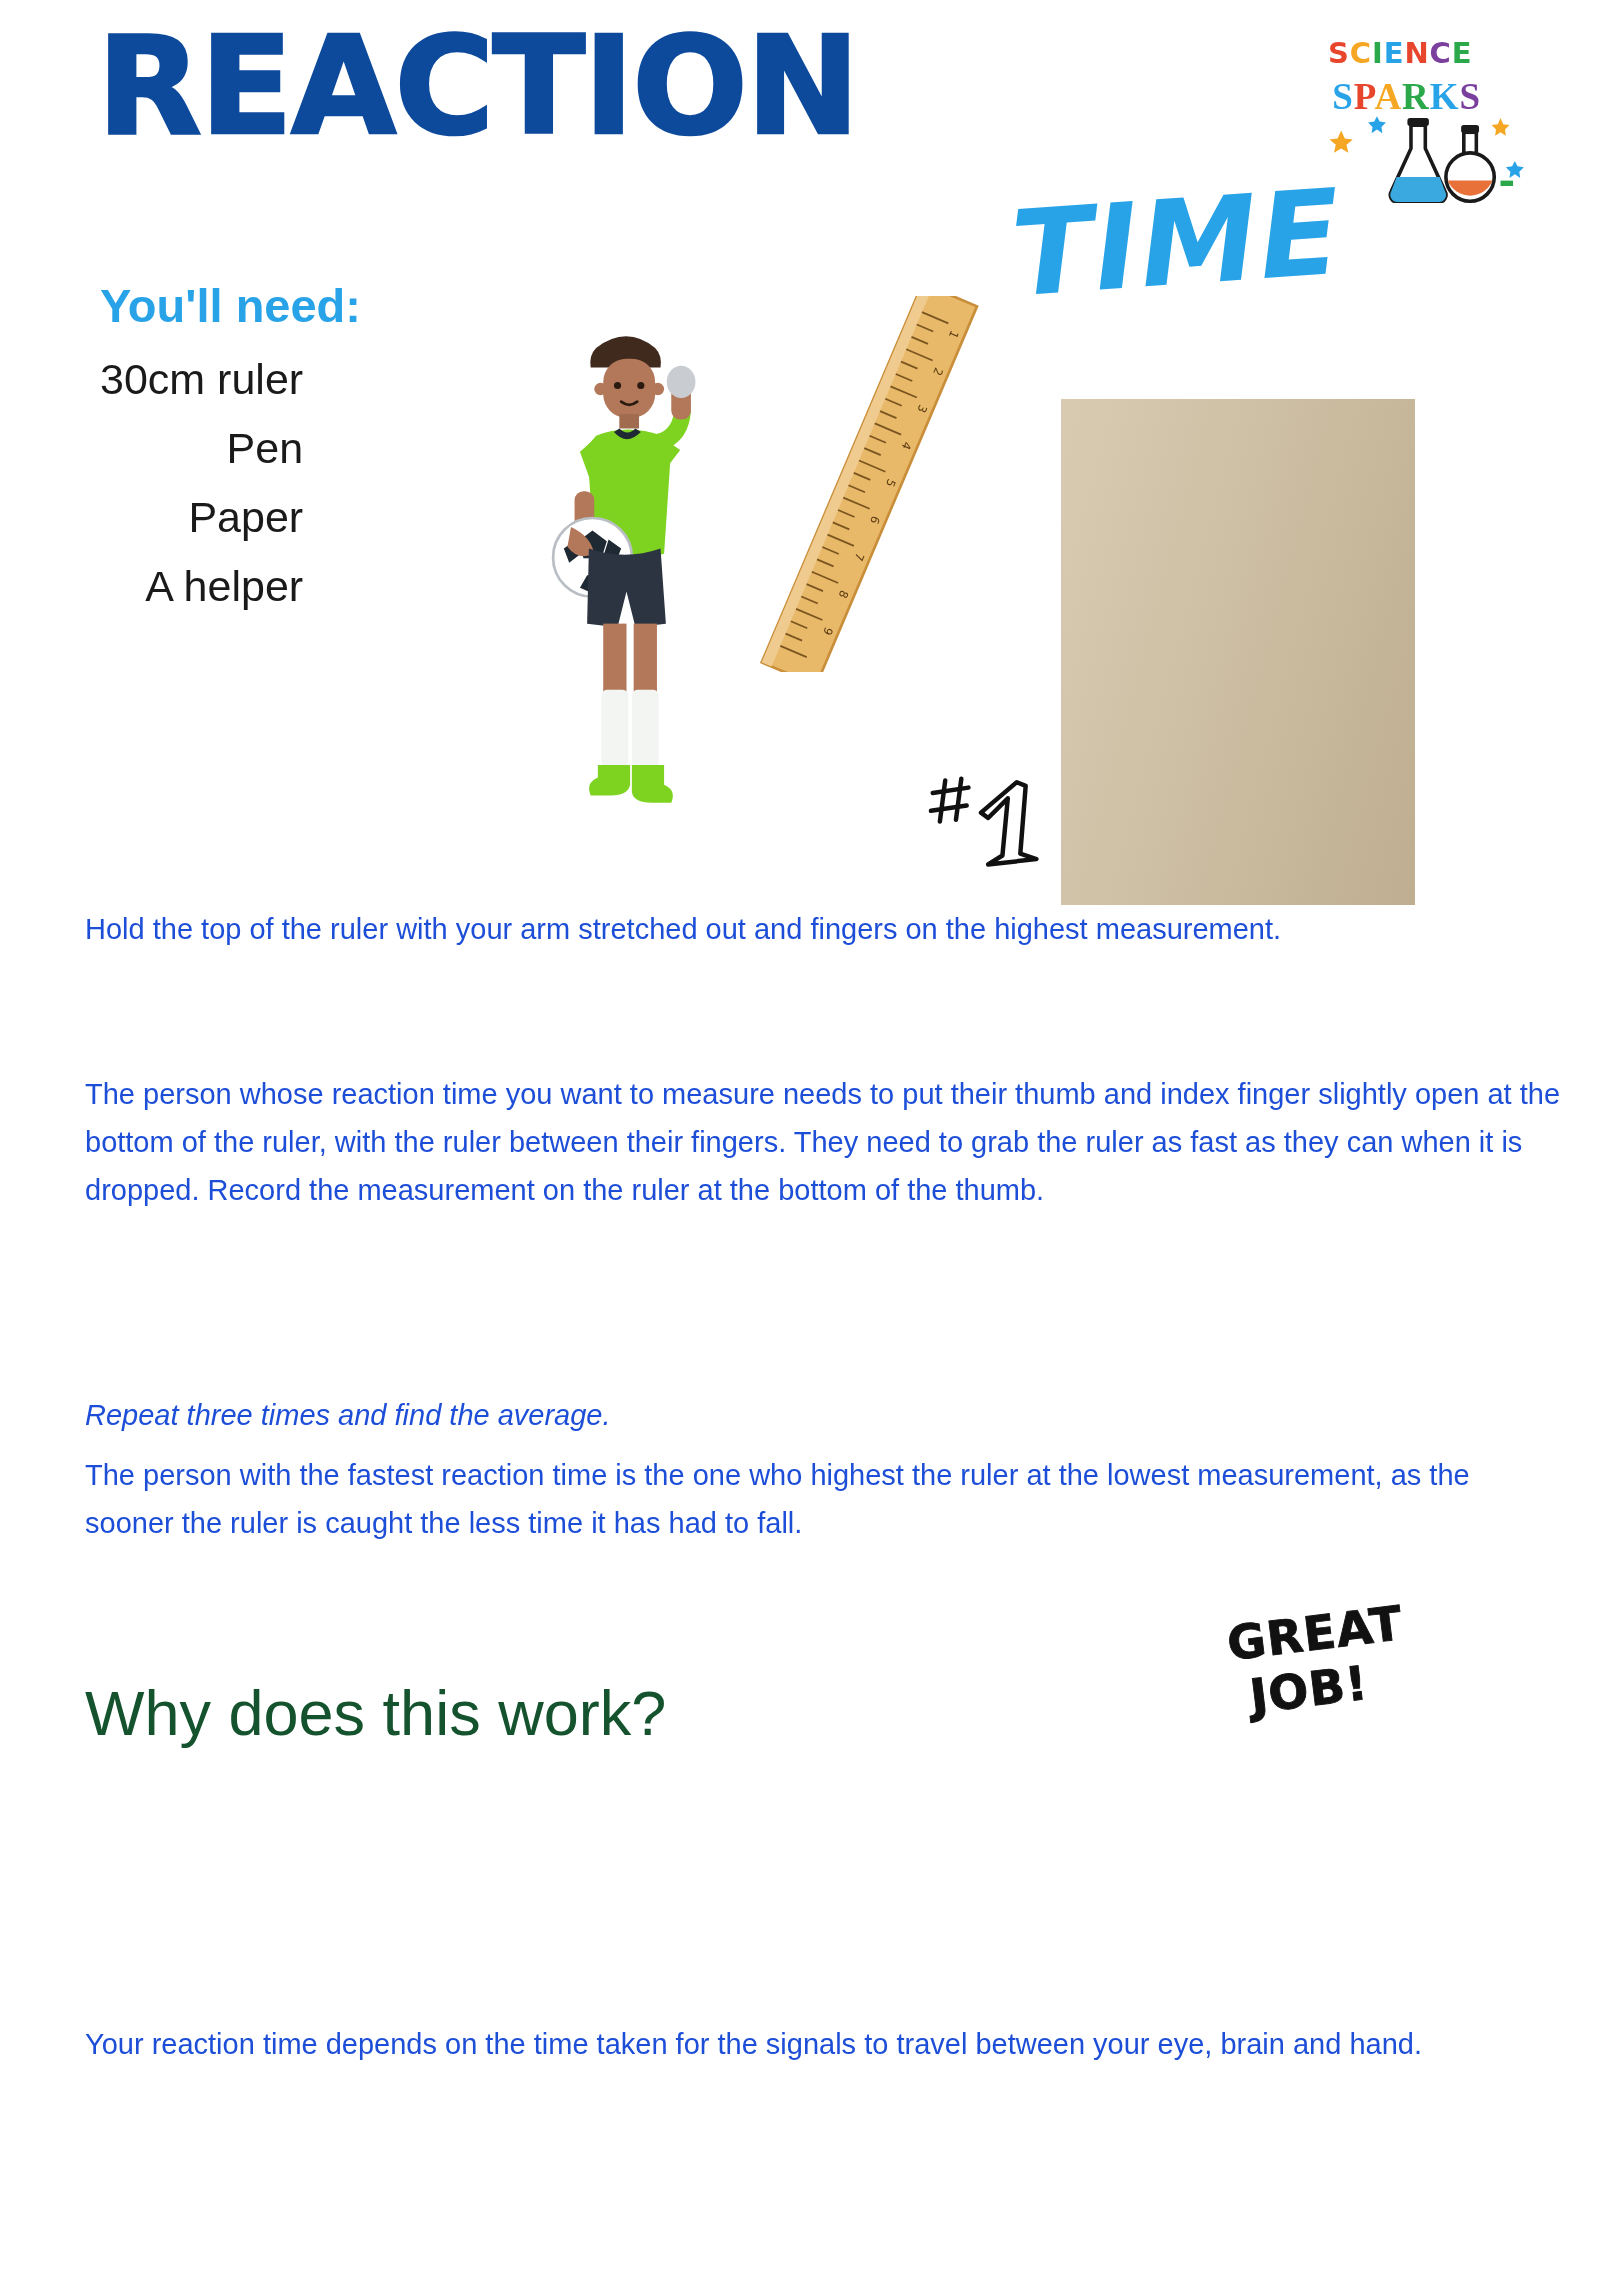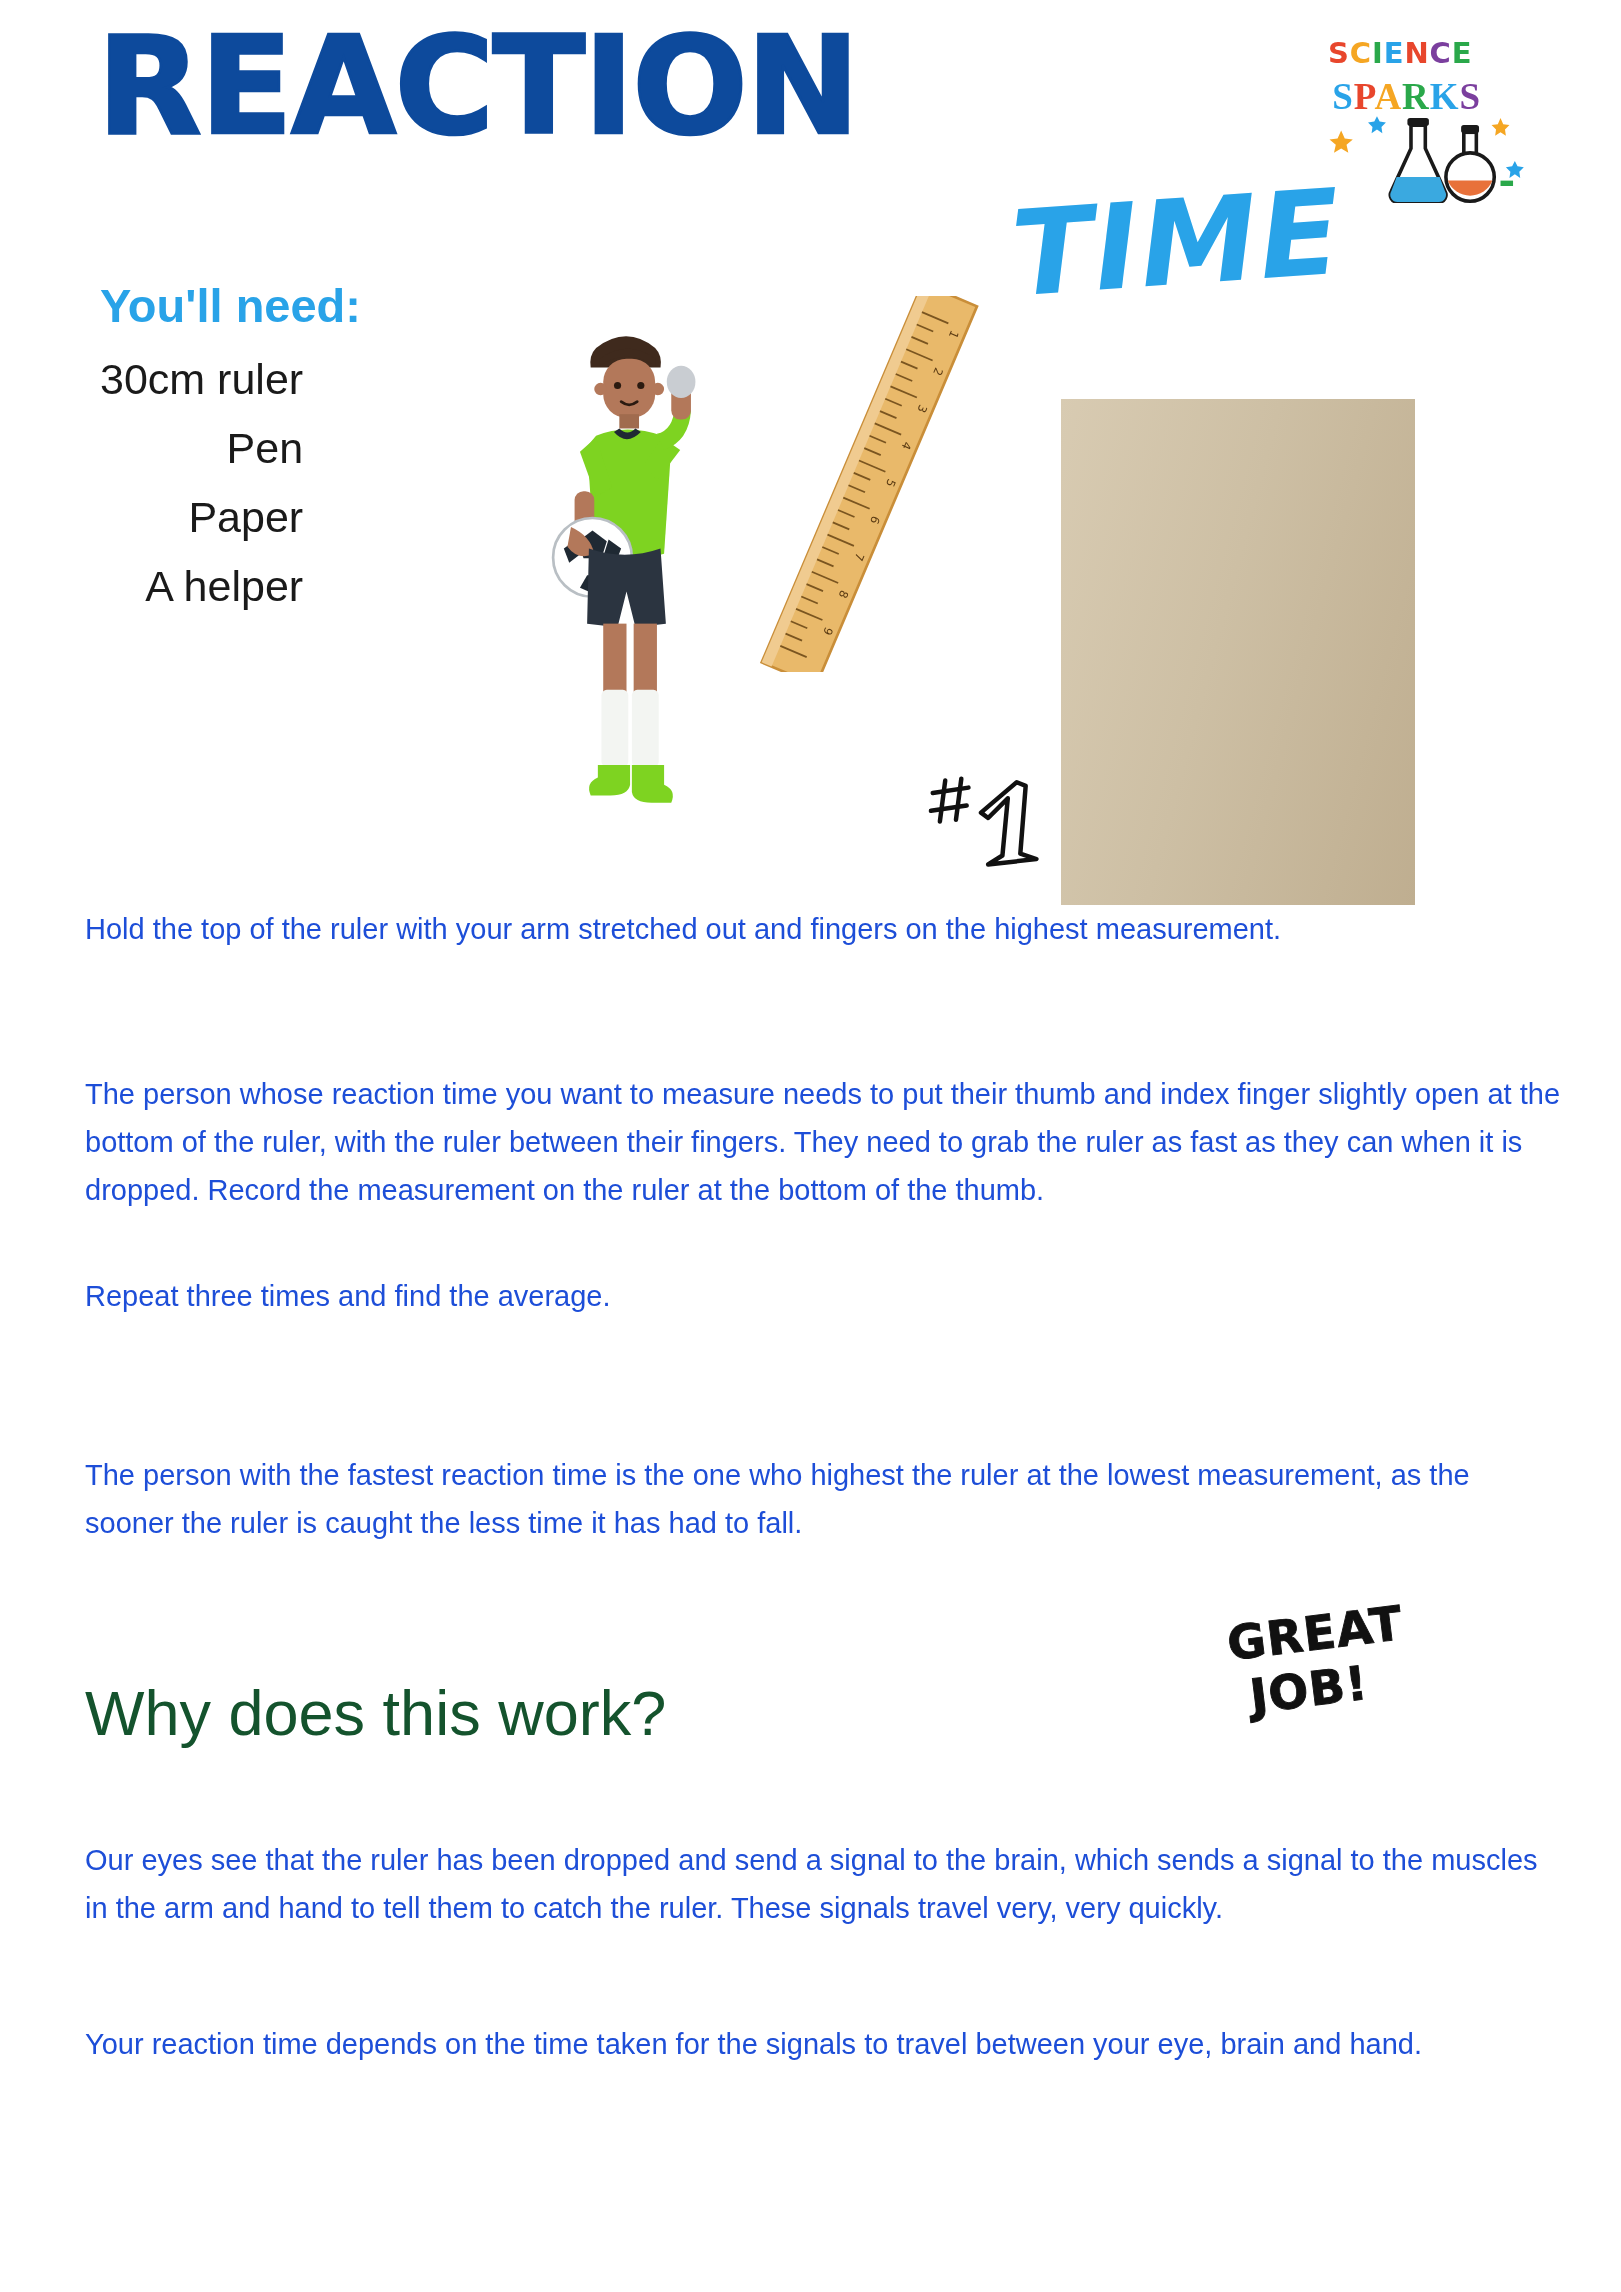--- a/index.html
+++ b/index.html
@@ -129,21 +129,21 @@
 
   
   .body-block {
     position: absolute;
     font-size: 29px;
     line-height: 48px;
     color: #1d4ed8;
   }
   .b1 { left: 85px; top: 905px; width: 1455px; }
   .b2 { left: 85px; top: 1070px; width: 1478px; }
-  .b3 { left: 85px; top: 1272px; width: 1433px; }
+  .b3 { left: 85px; top: 1391px; width: 1433px; font-style: italic; }
   .b4 { left: 85px; top: 1451px; width: 1451px; }
   .b5 { left: 85px; top: 1836px; width: 1469px; }
   .b6 { left: 85px; top: 2020px; width: 1451px; }
 
   
   .hash-one {
     position: absolute;
     left: 922px;
     top: 766px;
     width: 143px;
@@ -415,17 +415,16 @@
   <div class="body-block b2">The person whose reaction time you want to measure needs to put their thumb and index finger slightly open at the bottom of the ruler, with the ruler between their fingers. They need to grab the ruler as fast as they can when it is dropped. Record the measurement on the ruler at the bottom of the thumb.</div>
   <div class="body-block b3">Repeat three times and find the average.</div>
   <div class="body-block b4">The person with the fastest reaction time is the one who highest the ruler at the lowest measurement, as the sooner the ruler is caught the less time it has had to fall.</div>
 
   <div class="great-job">
     <div class="gj1">GREAT</div>
     <div class="gj2">JOB!</div>
   </div>
 
   <div class="h-why">Why does this work?</div>
-  <div class="body-block b5">Our eyes see that the ruler has been dropped and send a signal to the brain, which sends a signal to the muscles in the arm and hand to tell them to catch the ruler. These signals travel very, very quickly.</div>
   <div class="body-block b6">Your reaction time depends on the time taken for the signals to travel between your eye, brain and hand.</div>
 
 </div>
 
 
 </body></html>

